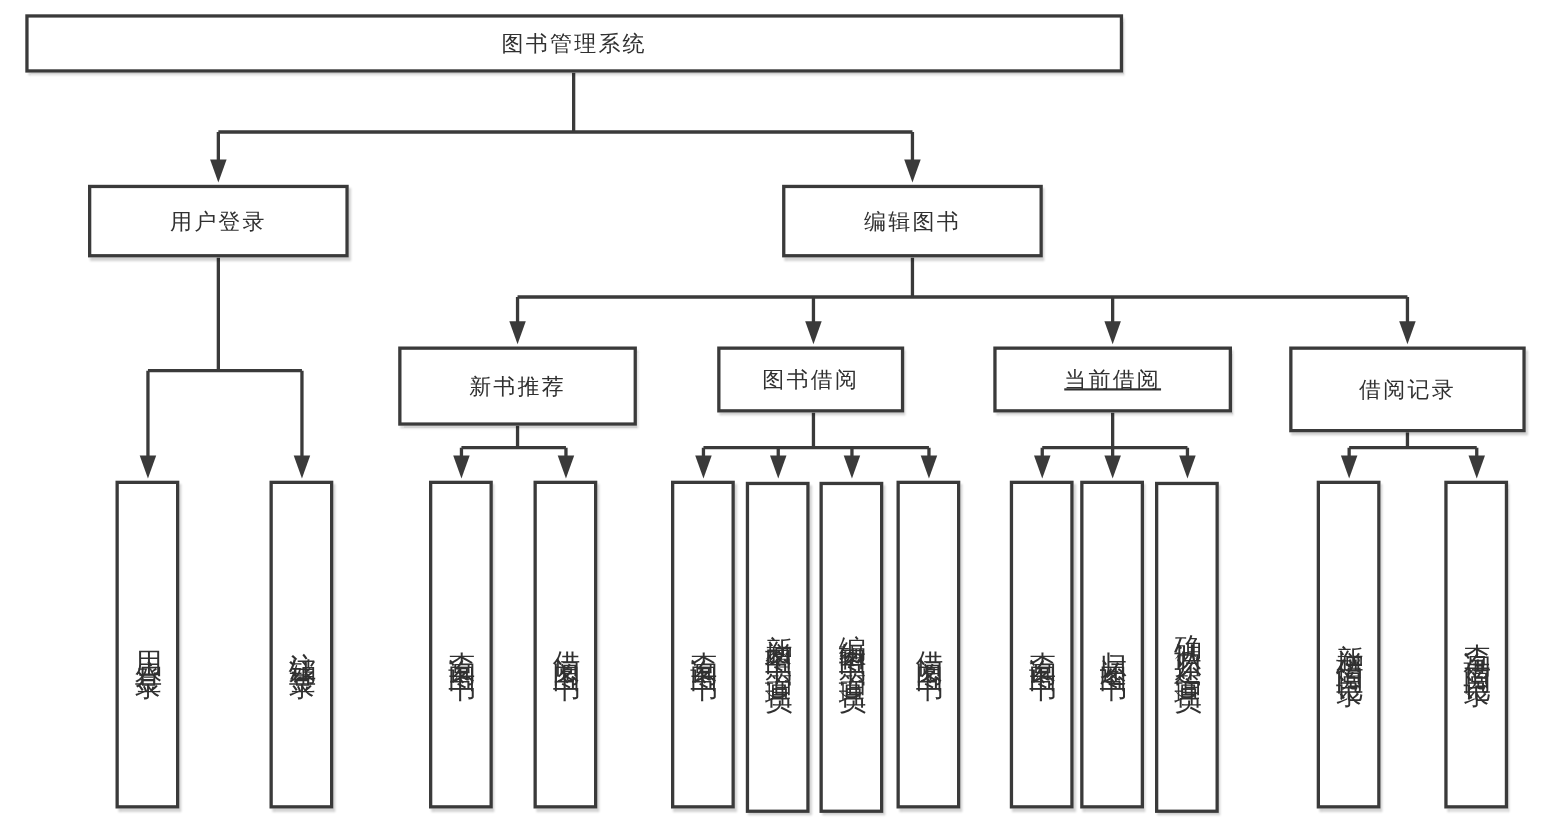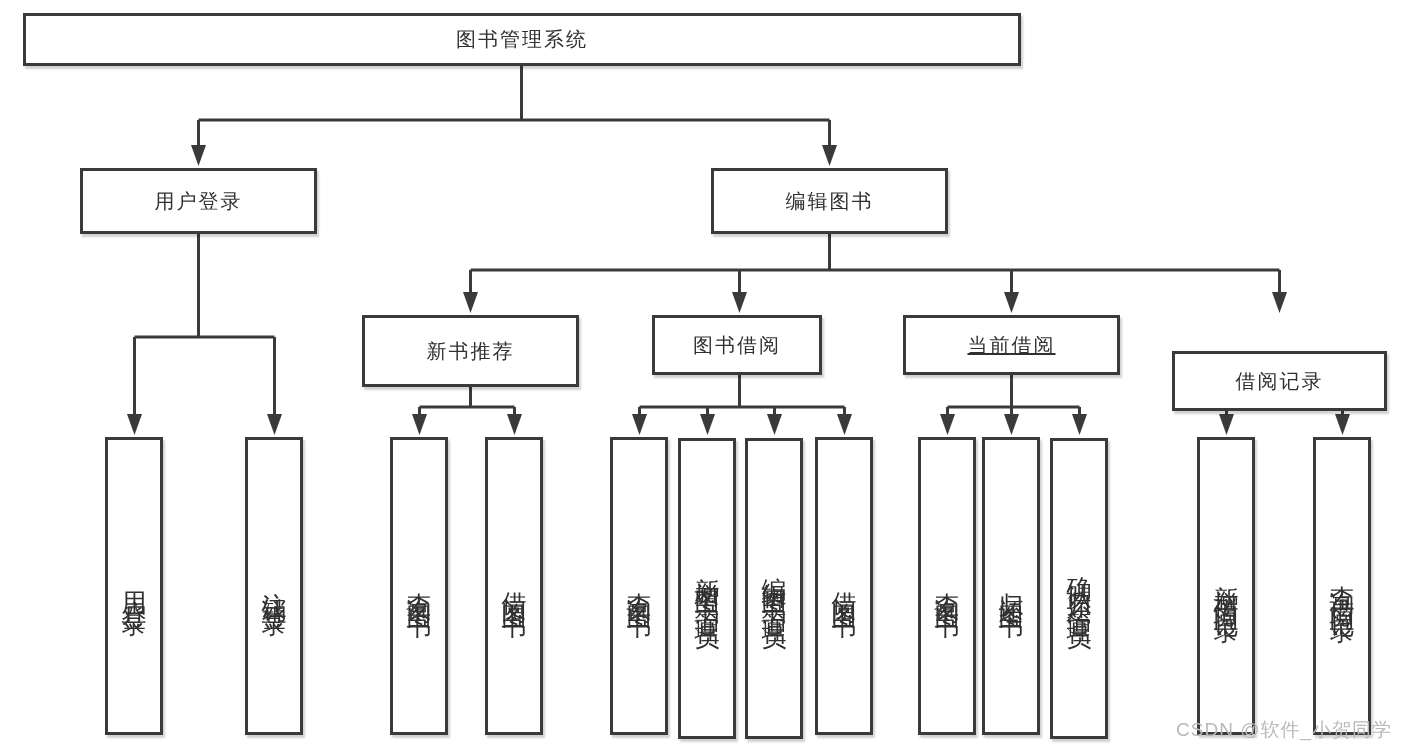--- a/index.html
+++ b/index.html
@@ -117,21 +117,21 @@
 
   <div class="node node-h" style="left:362px;top:315px;width:217px;height:72px;">
     <span>新书推荐</span>
   </div>
   <div class="node node-h" style="left:632px;top:315px;width:170px;height:60px;margin-left:20px;">
     <span>图书借阅</span>
   </div>
   <div class="node node-h" style="left:903px;top:315px;width:217px;height:60px;text-decoration:underline;">
     <span>当前借阅</span>
   </div>
-  <div class="node node-h" style="left:1172px;top:315px;width:215px;height:60px;margin-top:36px;">
+  <div class="node node-h" style="left:1172px;top:315px;width:215px;height:78px;">
     <span>借阅记录</span>
   </div>
 
   <div class="node node-v" style="left:105px;top:437px;width:58px;height:298px;">
     <span>用户登录</span>
   </div>
   <div class="node node-v" style="left:245px;top:437px;width:58px;height:298px;">
     <span>注销登录</span>
   </div>
 
@@ -165,15 +165,14 @@
     <span>确认归还（管理员）</span>
   </div>
 
   <div class="node node-v" style="left:1197px;top:437px;width:58px;height:298px;">
     <span>新增借阅记录</span>
   </div>
   <div class="node node-v" style="left:1313px;top:437px;width:58px;height:298px;">
     <span>查询借阅记录</span>
   </div>
 
-  <div class="watermark">CSDN @软件_小贺同学</div>
 
 </div>
 
 </body></html>

